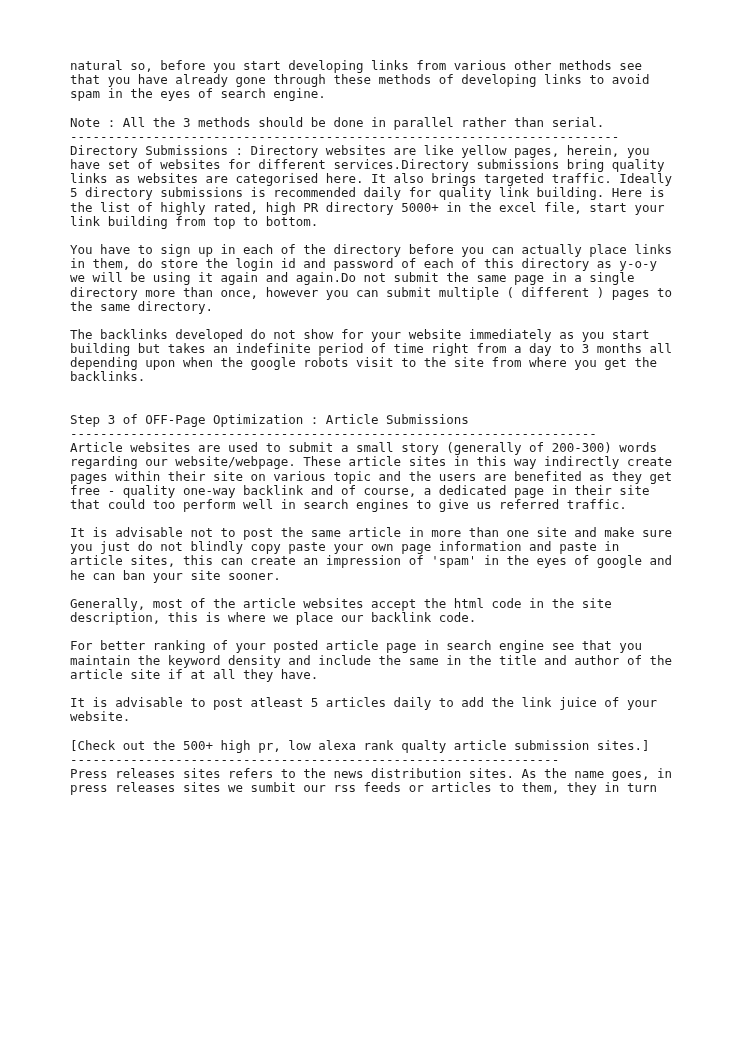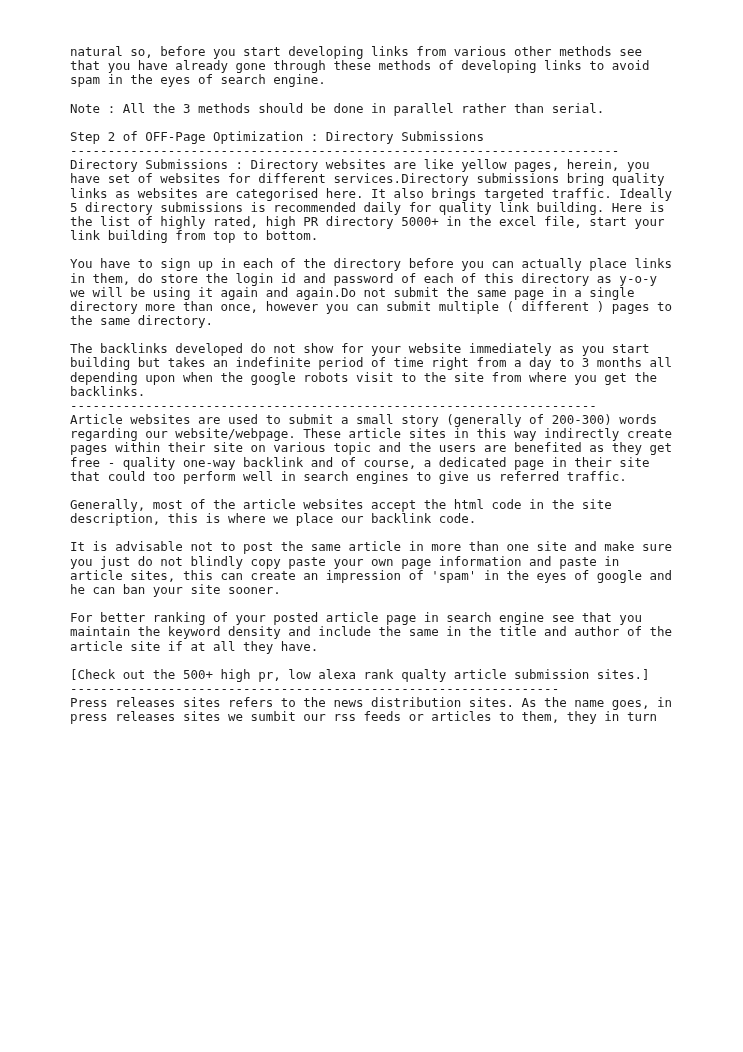--- a/index.html
+++ b/index.html
@@ -9,21 +9,21 @@
   }
   body {
     width: 743px;
     height: 1052px;
     overflow: hidden;
   }
   .page {
     box-sizing: border-box;
     width: 743px;
     height: 1052px;
-    padding: 45px 28px 0 70px;
+    padding: 59px 28px 0 70px;
     background: #ffffff;
     font-family: "DejaVu Sans Mono", "Liberation Mono", monospace;
     font-size: 12.5px;
     line-height: 14.16px;
     color: #1d1d1d;
   }
   .block {
     white-space: pre;
     margin: 14.16px 0 0 0;
   }
@@ -33,49 +33,51 @@
   .divider { letter-spacing: 0; }
 </style>
 </head>
 <body>
 
 <div class="page">
   <div class="block first">natural so, before you start developing links from various other methods see
 that you have already gone through these methods of developing links to avoid
 spam in the eyes of search engine.</div>
   <div class="block">Note : All the 3 methods should be done in parallel rather than serial.</div>
-  <div class="block">Step 2 of OFF-Page Optimization : Directory Submissions</div>
   <div class="block tight divider">-------------------------------------------------------------------------</div>
   <div class="block tight">Directory Submissions : Directory websites are like yellow pages, herein, you
 have set of websites for different services.Directory submissions bring quality
 links as websites are categorised here. It also brings targeted traffic. Ideally
 5 directory submissions is recommended daily for quality link building. Here is
 the list of highly rated, high PR directory 5000+ in the excel file, start your
 link building from top to bottom.</div>
   <div class="block">You have to sign up in each of the directory before you can actually place links
 in them, do store the login id and password of each of this directory as y-o-y
 we will be using it again and again.Do not submit the same page in a single
 directory more than once, however you can submit multiple ( different ) pages to
 the same directory.</div>
   <div class="block">The backlinks developed do not show for your website immediately as you start
 building but takes an indefinite period of time right from a day to 3 months all
 depending upon when the google robots visit to the site from where you get the
 backlinks.</div>
+  <div class="block gap2">Step 3 of OFF-Page Optimization : Article Submissions</div>
   <div class="block tight divider">----------------------------------------------------------------------</div>
   <div class="block tight">Article websites are used to submit a small story (generally of 200-300) words
 regarding our website/webpage. These article sites in this way indirectly create
 pages within their site on various topic and the users are benefited as they get
 free - quality one-way backlink and of course, a dedicated page in their site
 that could too perform well in search engines to give us referred traffic.</div>
-  <div class="block">Generally, most of the article websites accept the html code in the site
-description, this is where we place our backlink code.</div>
   <div class="block">It is advisable not to post the same article in more than one site and make sure
 you just do not blindly copy paste your own page information and paste in
 article sites, this can create an impression of 'spam' in the eyes of google and
 he can ban your site sooner.</div>
+  <div class="block">Generally, most of the article websites accept the html code in the site
+description, this is where we place our backlink code.</div>
   <div class="block">For better ranking of your posted article page in search engine see that you
 maintain the keyword density and include the same in the title and author of the
 article site if at all they have.</div>
+  <div class="block">It is advisable to post atleast 5 articles daily to add the link juice of your
+website.</div>
   <div class="block">[Check out the 500+ high pr, low alexa rank qualty article submission sites.]</div>
   <div class="block tight divider">-----------------------------------------------------------------</div>
   <div class="block tight">Press releases sites refers to the news distribution sites. As the name goes, in
 press releases sites we sumbit our rss feeds or articles to them, they in turn</div>
 </div>
 
 </body></html>

